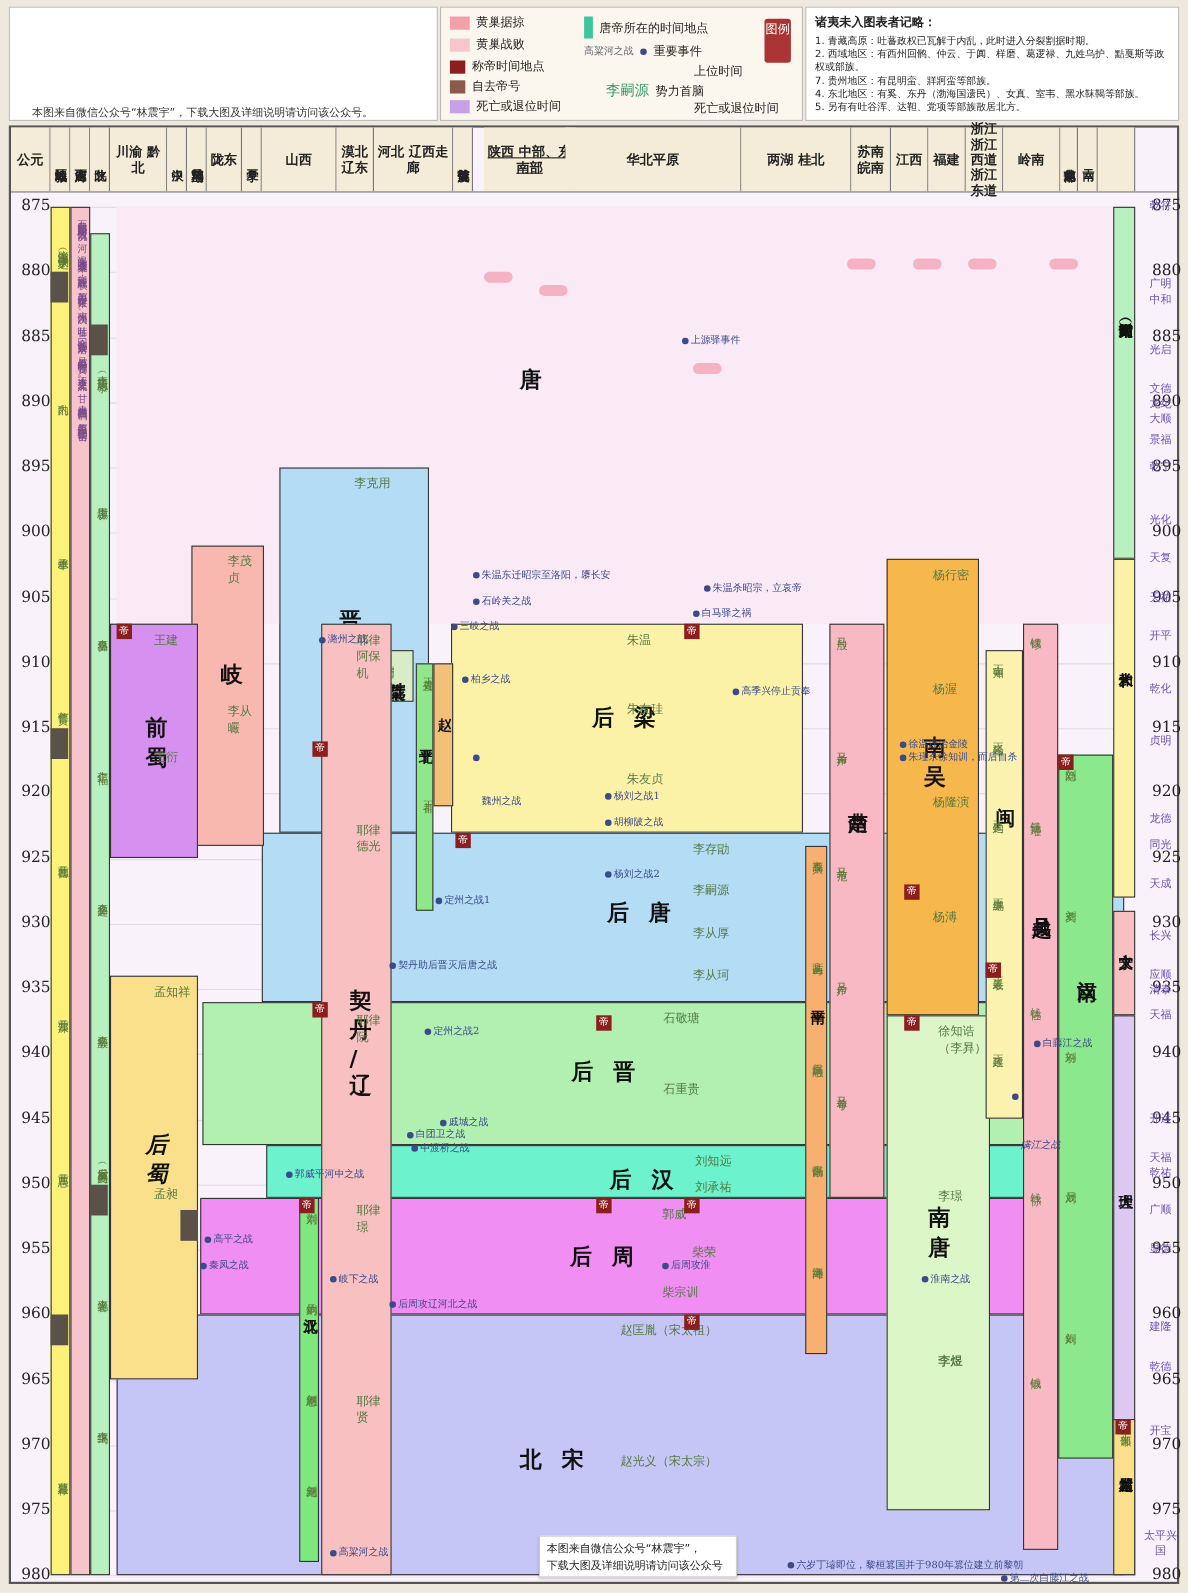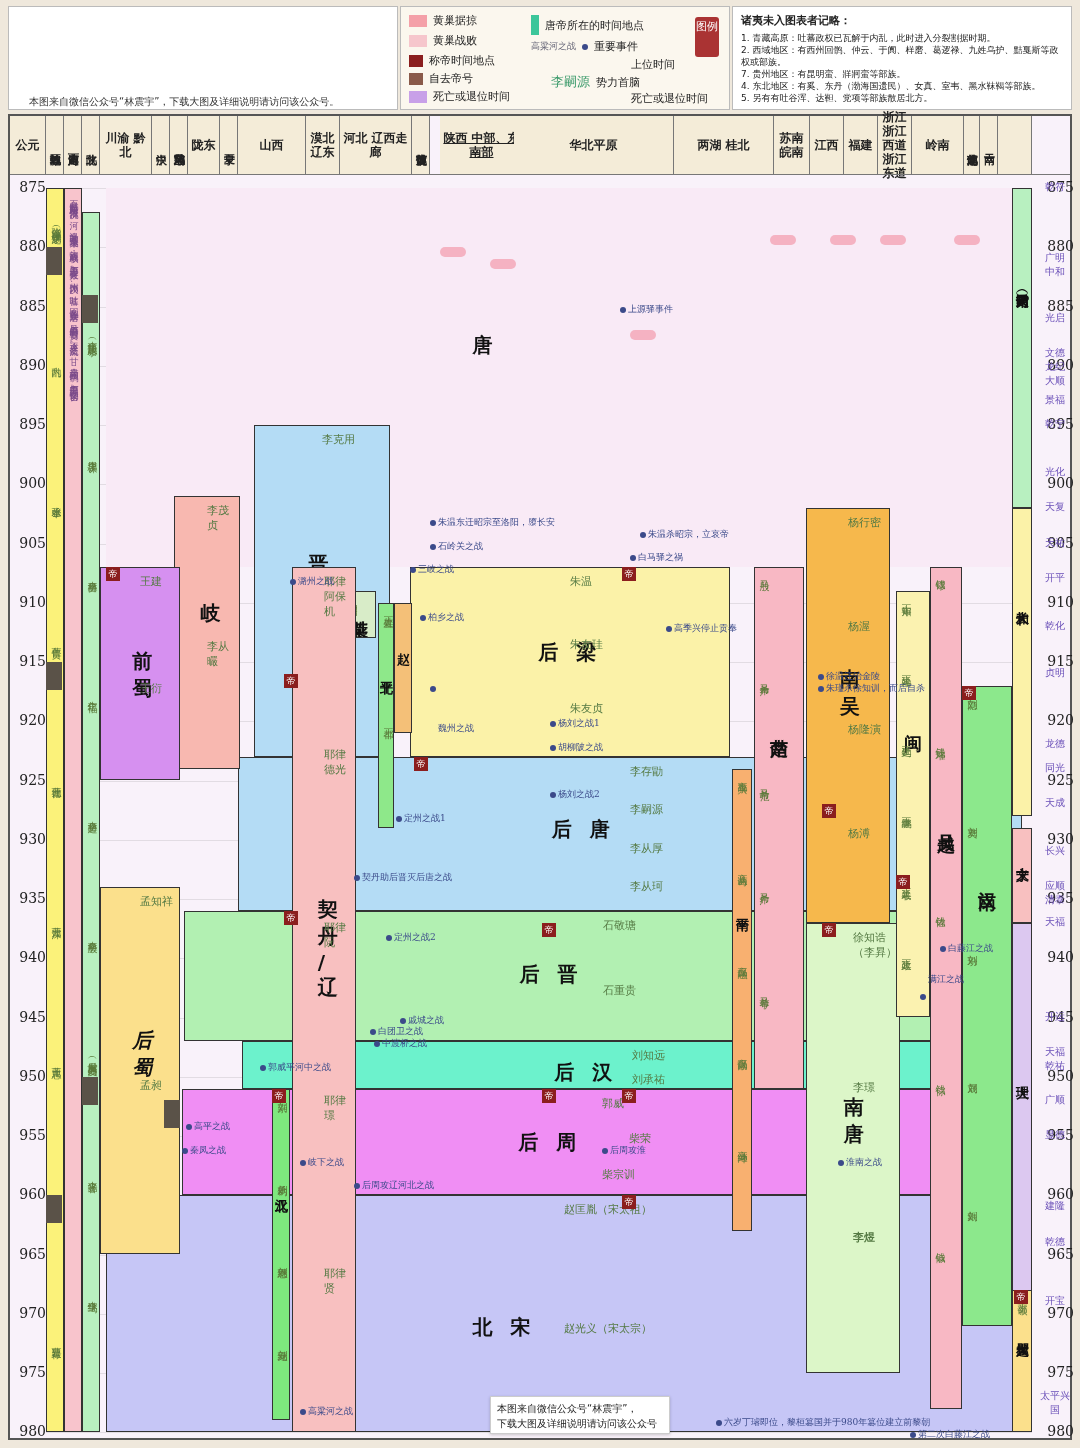--- a/index.html
+++ b/index.html
@@ -477,21 +477,21 @@
       <div class="evt" style="left: 664px; top: 506.45px;">高季兴停止贡奉</div>
       <div class="dot" style="left: 808px; top: 557.85px;"></div>
       <div class="evt" style="left: 816px; top: 553.85px;">徐温迁治金陵</div>
       <div class="dot" style="left: 808px; top: 569.7px;"></div>
       <div class="evt" style="left: 816px; top: 565.7px;">朱瑾杀徐知训，而后自杀</div>
       <div class="dot" style="left: 930px; top: 830.4px;"></div>
       <div class="evt" style="left: 938px; top: 826.4px;">白藤江之战</div>
       <div class="dot" style="left: 900px; top: 1316.25px;"></div>
       <div class="evt" style="left: 908px; top: 1312.25px;">第二次白藤江之战</div>
       <div class="dot" style="left: 910px; top: 877.8px;"></div>
-      <div class="evt" style="left: 918px; top: 857px;">满江之战</div>
+      <div class="evt" style="left: 918px; top: 919px; font-style: italic;">满江之战</div>
       <div class="dot" style="left: 610px; top: 190.5px;"></div>
       <div class="evt" style="left: 618px; top: 186.5px;">上源驿事件</div>
       <div class="dot" style="left: 420px; top: 427.5px;"></div>
       <div class="evt" style="left: 428px; top: 423.5px; font-family: Liberation Serif, serif;">石岭关之战</div>
       <div class="dot" style="left: 706px; top: 1304.4px;"></div>
       <div class="evt" style="left: 714px; top: 1300.4px;">六岁丁璿即位，黎桓篡国并于980年篡位建立前黎朝</div>
       <div style="position: absolute; left: 430px; top: 131.25px; width: 26px; height: 10px; background: rgba(240, 110, 130, 0.45); border-radius: 5px;"></div>
       <div style="position: absolute; left: 480px; top: 143.1px; width: 26px; height: 10px; background: rgba(240, 110, 130, 0.45); border-radius: 5px;"></div>
       <div style="position: absolute; left: 760px; top: 119.4px; width: 26px; height: 10px; background: rgba(240, 110, 130, 0.45); border-radius: 5px;"></div>
       <div style="position: absolute; left: 820px; top: 119.4px; width: 26px; height: 10px; background: rgba(240, 110, 130, 0.45); border-radius: 5px;"></div>

